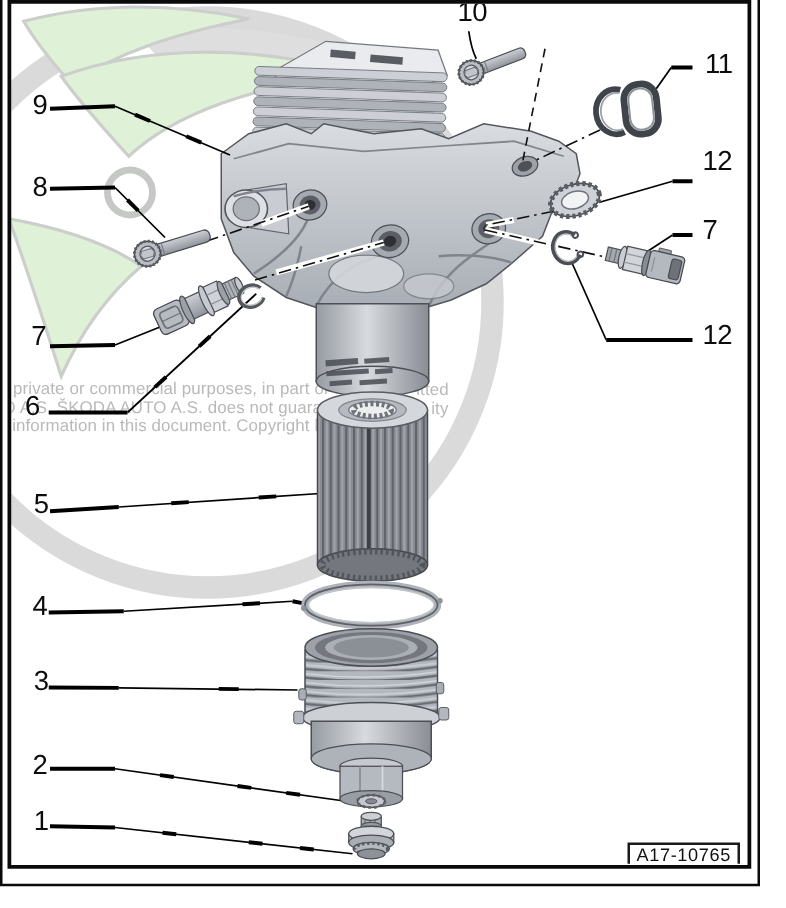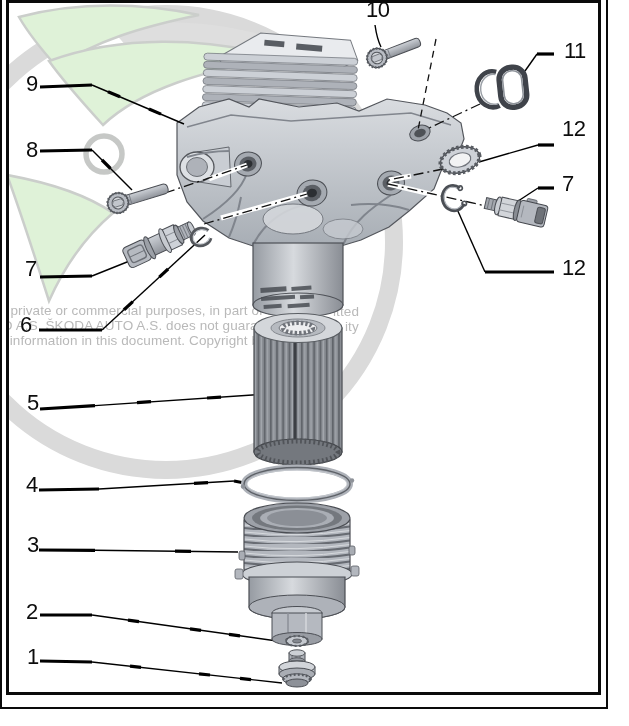--- a/index.html
+++ b/index.html
@@ -363,18 +363,21 @@
     <div class="callout" style="left:20px;top:314px;">6</div>
     <div class="callout" style="left:25px;top:258px;">7</div>
     <div class="callout" style="left:26px;top:139px;">8</div>
     <div class="callout" style="left:26px;top:73px;">9</div>
     <div class="callout" style="left:366px;top:-1px;">10</div>
     <div class="callout" style="left:564px;top:40px;">11</div>
     <div class="callout" style="left:562px;top:118px;">12</div>
     <div class="callout" style="left:562px;top:173px;">7</div>
     <div class="callout" style="left:562px;top:257px;">12</div>
 
+    <div class="figcode">
+      <span>A17-10765</span>
+    </div>
 
   </div>
 </div>
 
 <div class="frame-inner"></div>
 <div class="frame-outer"></div>
 
 </body></html>

